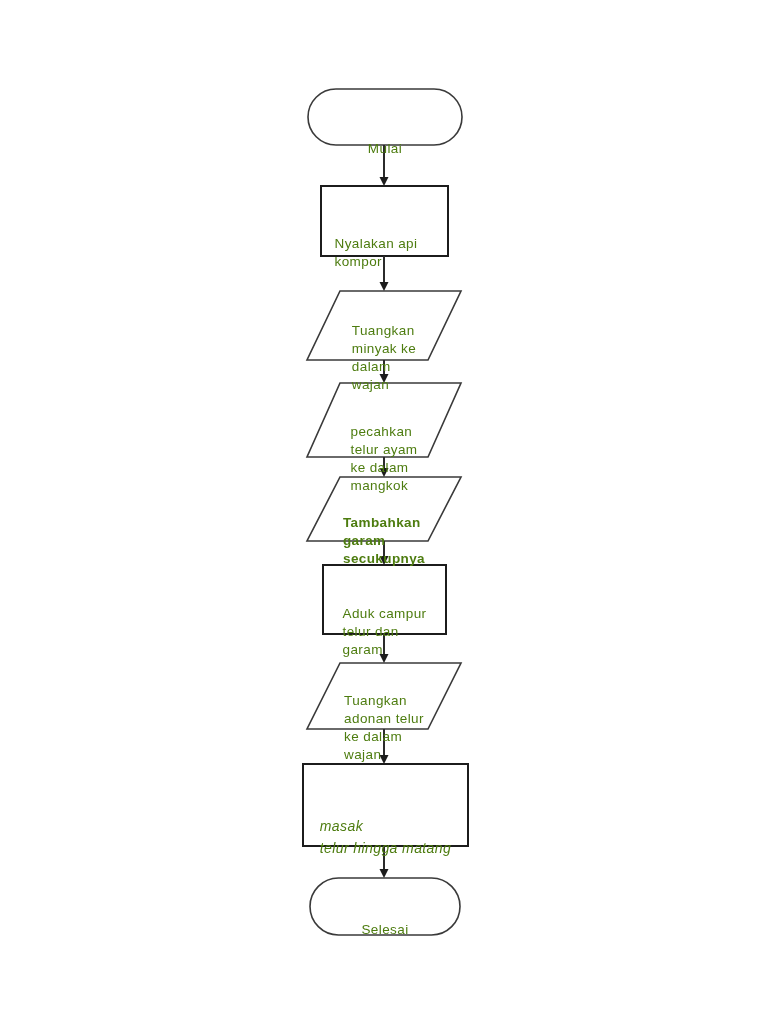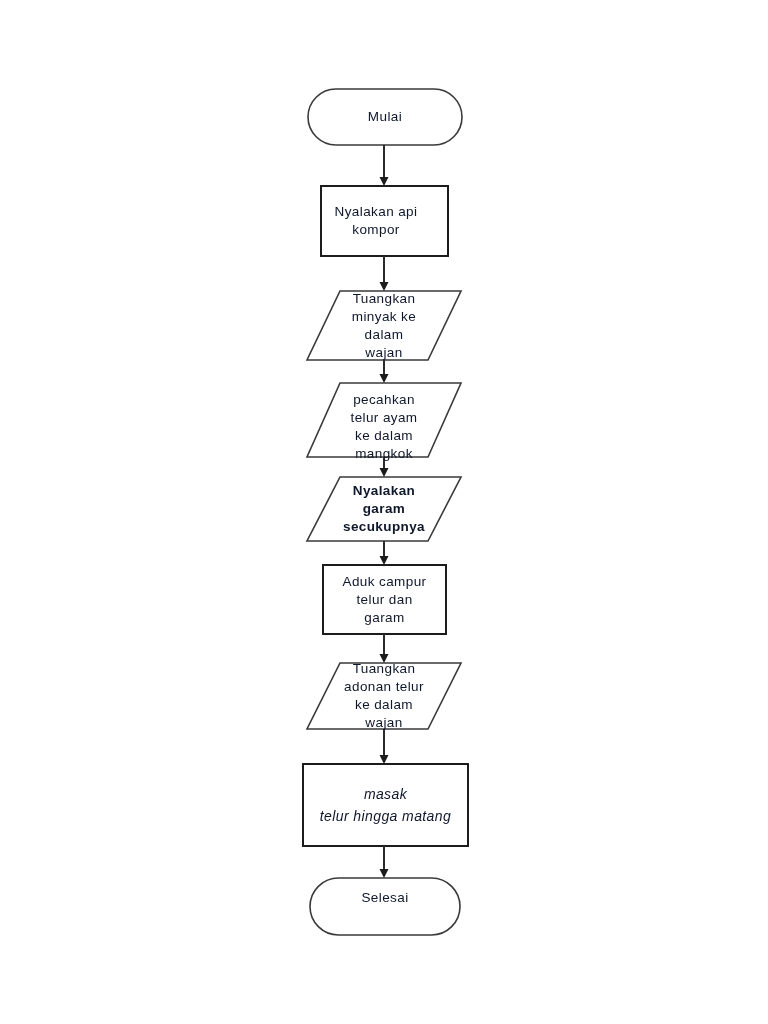--- a/index.html
+++ b/index.html
@@ -40,27 +40,28 @@
   .connector-head {
     fill: #1c1c1c;
     stroke: none;
   }
   .node-label {
     position: absolute;
     display: flex;
     flex-direction: column;
     align-items: center;
     justify-content: center;
-    text-align: center;
-    color: #0f172a;
+    text-align: left;
+    color: #4d7c0f;
     font-size: 13.5px;
     line-height: 18px;
     letter-spacing: 0.4px;
     white-space: pre-line;
     pointer-events: none;
+    margin-top: 32px;
   }
   .node-label.bolder {
     font-weight: 600;
   }
   .node-label.wide {
     font-size: 14px;
     line-height: 22px;
     font-style: italic;
   }
 </style>
@@ -100,21 +101,21 @@
       <div class="node-label" style="left: 321px; top: 186px; width: 110px; height: 70px;">Nyalakan api
 kompor</div>
       <div class="node-label" style="left: 307px; top: 291px; width: 154px; height: 69px;">Tuangkan
 minyak ke
 dalam
 wajan</div>
       <div class="node-label" style="left: 307px; top: 383px; width: 154px; height: 88px;">pecahkan
 telur ayam
 ke dalam
 mangkok</div>
-      <div class="node-label bolder" style="left: 307px; top: 477px; width: 154px; height: 64px;">Nyalakan
+      <div class="node-label bolder" style="left: 307px; top: 477px; width: 154px; height: 64px;">Tambahkan
 garam
 secukupnya</div>
       <div class="node-label" style="left: 323px; top: 565px; width: 123px; height: 69px; border-radius: 29px;">Aduk campur
 telur dan
 garam</div>
       <div class="node-label" style="left: 307px; top: 663px; width: 154px; height: 66px;">Tuangkan
 adonan telur
 ke dalam
 wajan</div>
       <div class="node-label wide" style="left: 303px; top: 764px; width: 165px; height: 82px;">masak

